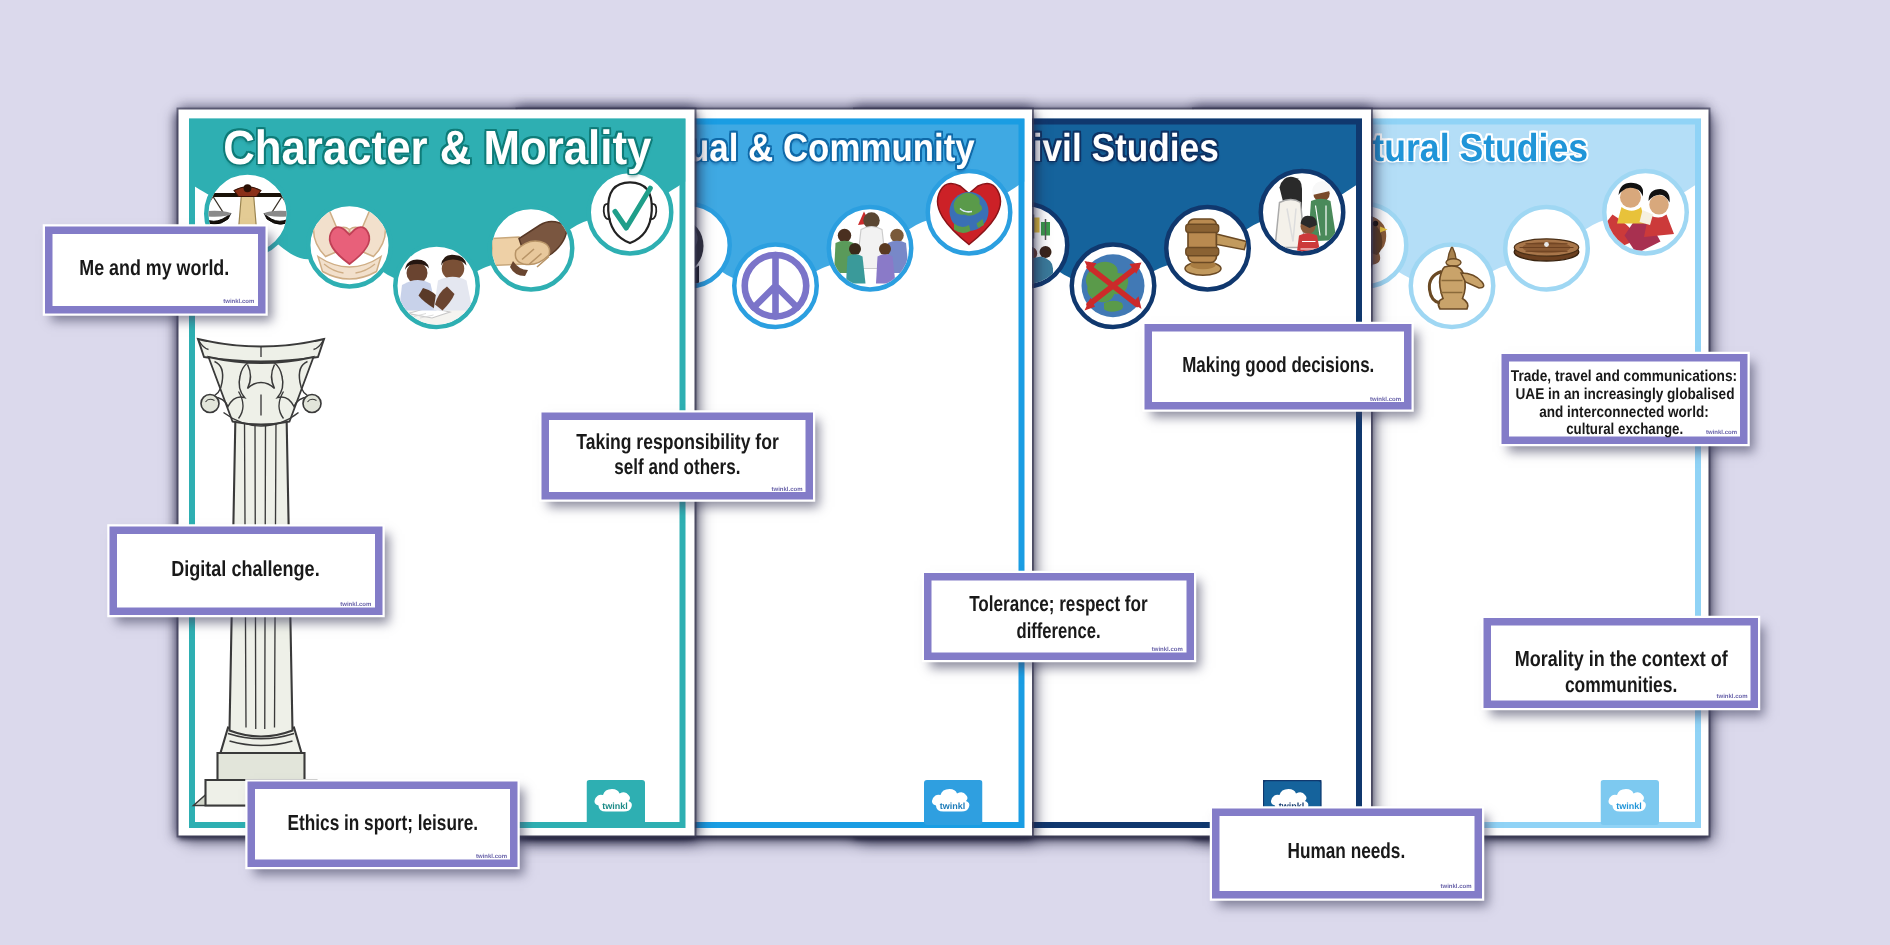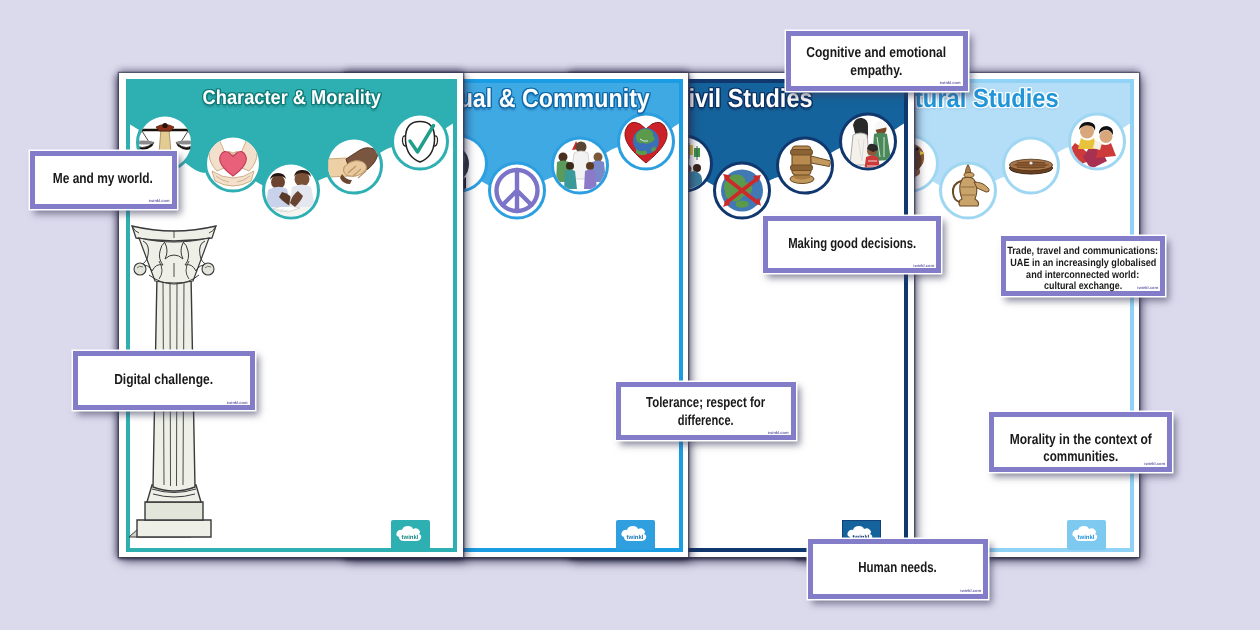--- a/index.html
+++ b/index.html
@@ -285,21 +285,21 @@
       <path d="M216,95 q4,6 10,6 l-2,4 q-7,0 -10,-6z" fill="#6a4630"></path>
     </g>
     <circle cx="294" cy="62.5" r="27.5" fill="#fff" stroke="#2eafb2" stroke-width="3"></circle>
     <g>
       <path d="M294,42.5 q15.5,0 14.5,19 q-1,16.5 -14.5,21.5 q-13.5,-5 -14.5,-21.5 q-1,-19 14.5,-19z" fill="#fff" stroke="#222" stroke-width="1.5"></path>
       <path d="M280,57 q-4,-1 -3.5,5 q.5,6 4.5,5 M308,57 q4,-1 3.5,5 q-.5,6 -4.5,5" fill="none" stroke="#222" stroke-width="1.2"></path>
       <path d="M284,62 l7.5,11 L307.5,46.5" fill="none" stroke="#1f9f8a" stroke-width="3.4" stroke-linecap="round" stroke-linejoin="round"></path>
     </g>
   </svg></div>
   <div class="frame"></div>
-  <div class="title" style="color:#fff;font-size:20px;text-shadow:1.3px 0px 0 #0f7c79,-1.3px 0px 0 #0f7c79,0px 1.3px 0 #0f7c79,0px -1.3px 0 #0f7c79,1.3px 1.3px 0 #0f7c79,-1.3px 1.3px 0 #0f7c79,1.3px -1.3px 0 #0f7c79,-1.3px -1.3px 0 #0f7c79,0 2.5px 2px rgba(16,95,93,.45);"><span id="t1" style="transform:scaleX(.912);">Character &amp; Morality</span></div>
+  <div class="title" style="color:#fff;font-size:32px;text-shadow:1.3px 0px 0 #0f7c79,-1.3px 0px 0 #0f7c79,0px 1.3px 0 #0f7c79,0px -1.3px 0 #0f7c79,1.3px 1.3px 0 #0f7c79,-1.3px 1.3px 0 #0f7c79,1.3px -1.3px 0 #0f7c79,-1.3px -1.3px 0 #0f7c79,0 2.5px 2px rgba(16,95,93,.45);"><span id="t1" style="transform:scaleX(.912);">Character &amp; Morality</span></div>
   <svg style="position:absolute;left:0px;top:146px;" width="105" height="325" viewBox="0 0 105 325">
     <g stroke="#3a3a3a" fill="#eef0e8">
       <path d="M28,302 L10,318 L72,318 L78,302z" fill="#d2d6ca" stroke-width="1"></path>
       <path d="M18,301 h74 v17 h-74z" stroke-width="1.4"></path>
       <path d="M26,283 h58 v18 h-58z" stroke-width="1.4" fill="#e2e5da"></path>
       <path d="M33,266 q22,7 44,0 l5,17 h-54z" stroke-width="1.4"></path>
       <path d="M33,270 q22,7 44,0 M34,275 q21,6 42,0" fill="none" stroke-width="1"></path>
       <path d="M38,56 h34 l4,212 q-21,8 -42,0z" stroke-width="1.4"></path>
       <path d="M44,60 l1,206 M51,61 l0.5,206 M58,61 l-0.5,206 M65,60 l-1,206" fill="none" stroke-width=".9"></path>
       <path d="M36,48 h38 l-1,8 h-36z" stroke-width="1.4" fill="#e2e5da"></path>
@@ -320,23 +320,23 @@
           <rect x="0" y="0" width="39" height="30" rx="2" fill="#2eafb2"></rect>
           <path d="M8,17 q-4,-1 -2,-5 q2,-3 5,-2 q1,-4 6,-4 q4,0 5,3 q4,-2 6,1 q2,2 0,4 q3,1 2,4 q-1,3 -5,3 l-12,0 q-5,0 -5,-4z" fill="#fff"></path>
           <text x="19" y="19" font-size="6" font-weight="bold" fill="#1a8a87" text-anchor="middle" font-family="Liberation Sans">twinkl</text>
         </svg></div>
 </div>
 
 <div class="label" style="left:29.5px;top:150.5px;width:147px;height:58px;">
       <span class="ln" style="transform:scaleX(.822);">Me and my world.</span>
       <span class="tc">twinkl.com</span>
     </div>
-<div class="label" style="left:785.5px;top:30.5px;width:182px;height:60px;padding-top:4px;box-sizing:border-box;">
-      <span class="ln" style="transform:scaleX(.831);">Cognitive and emotional</span>
-      <span class="ln" style="transform:scaleX(.831);">empathy.</span>
+<div class="label" style="left:361px;top:275px;width:181px;height:58px;">
+      <span class="ln" style="transform:scaleX(.807);">Taking responsibility for</span>
+      <span class="ln" style="transform:scaleX(.784);">self and others.</span>
       <span class="tc">twinkl.com</span>
     </div>
 <div class="label" style="left:763px;top:216px;width:178px;height:57px;">
       <span class="ln" style="transform:scaleX(.779);">Making good decisions.</span>
       <span class="tc">twinkl.com</span>
     </div>
 <div class="label" style="left:72.5px;top:350.5px;width:182px;height:59.5px;">
       <span class="ln" style="transform:scaleX(.830);">Digital challenge.</span>
       <span class="tc">twinkl.com</span>
     </div>
@@ -350,18 +350,22 @@
       <span class="ln s" style="transform:scaleX(.866);">UAE in an increasingly globalised</span>
       <span class="ln s" style="transform:scaleX(.861);">and interconnected world:</span>
       <span class="ln s" style="transform:scaleX(.846);">cultural exchange.</span>
       <span class="tc">twinkl.com</span>
     </div>
 <div class="label" style="left:989px;top:412px;width:183px;height:59.5px;padding-top:4px;box-sizing:border-box;justify-content:flex-end;">
       <span class="ln" style="transform:scaleX(.828);">Morality in the context of</span>
       <span class="ln" style="transform:scaleX(.802);">communities.</span>
       <span class="tc">twinkl.com</span>
     </div>
+<div class="label" style="left:165px;top:520.5px;width:180px;height:57.5px;">
+      <span class="ln" style="transform:scaleX(.792);">Ethics in sport; leisure.</span>
+      <span class="tc">twinkl.com</span>
+    </div>
 <div class="label" style="left:808px;top:539px;width:180px;height:59.5px;align-items:center;">
       <span class="ln" style="transform:scaleX(.792);">Human needs.</span>
       <span class="tc">twinkl.com</span>
     </div>
 
 </div>
 
 </body></html>

